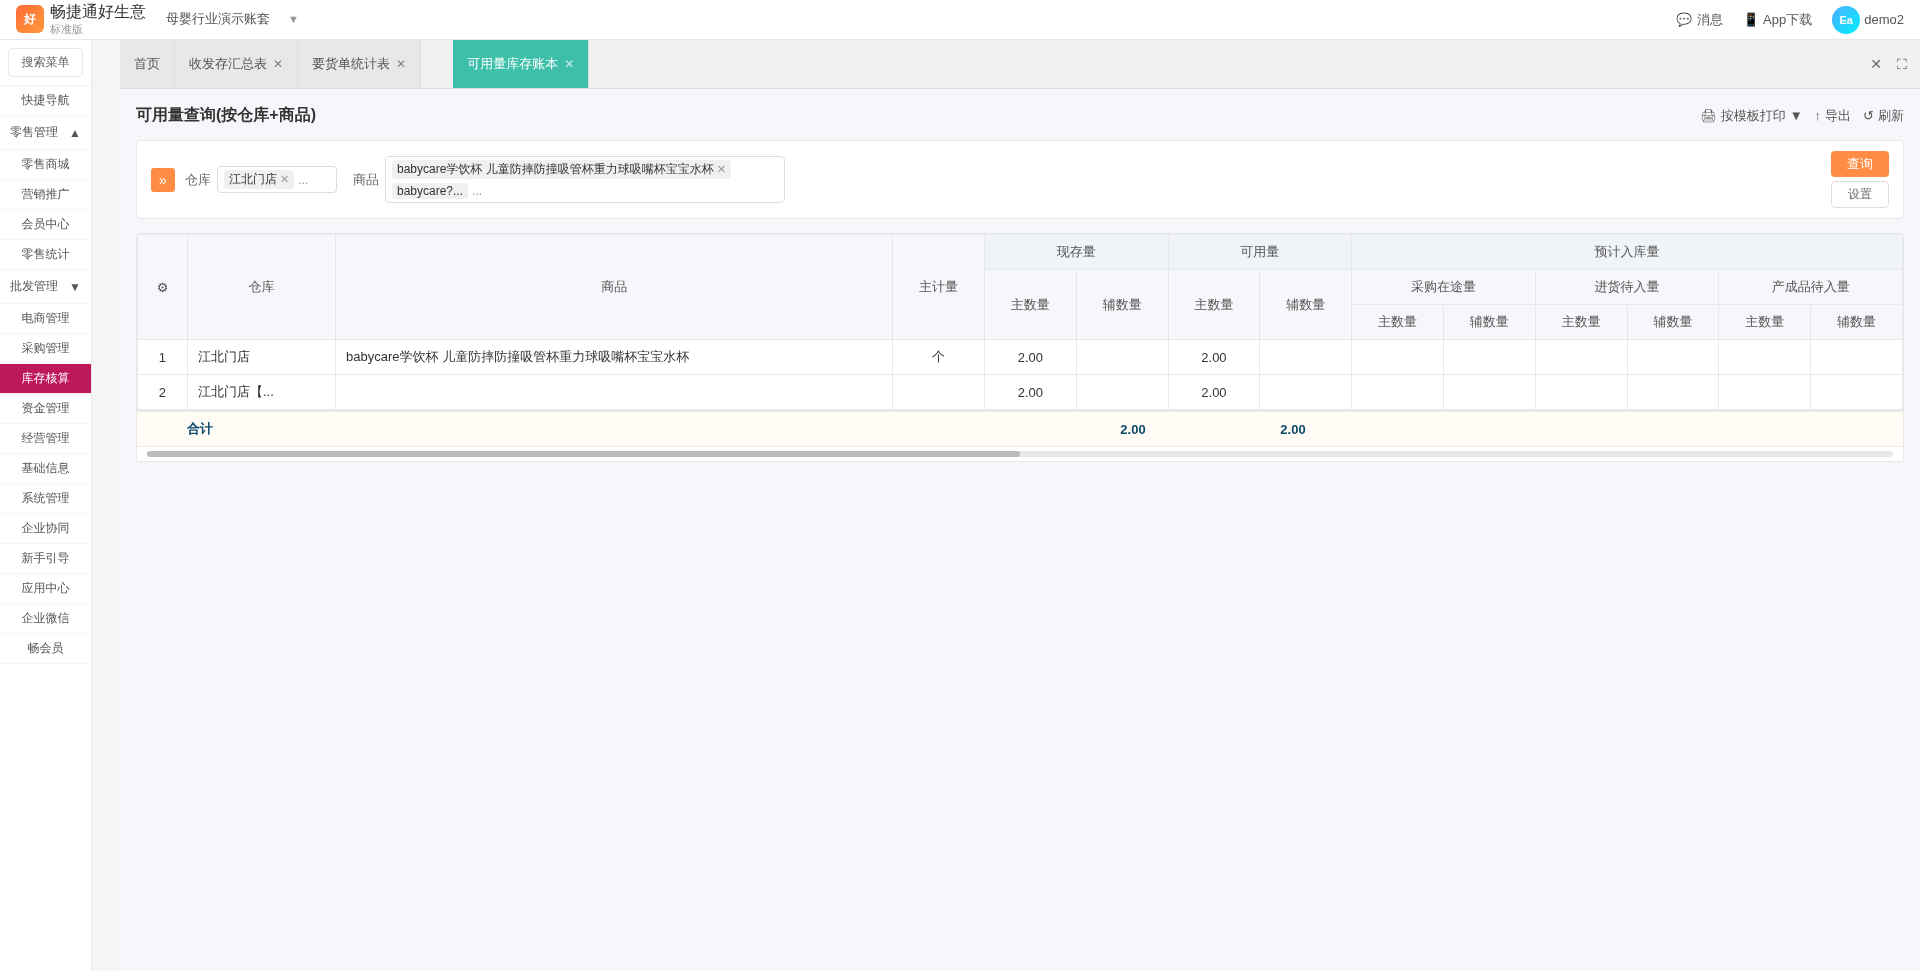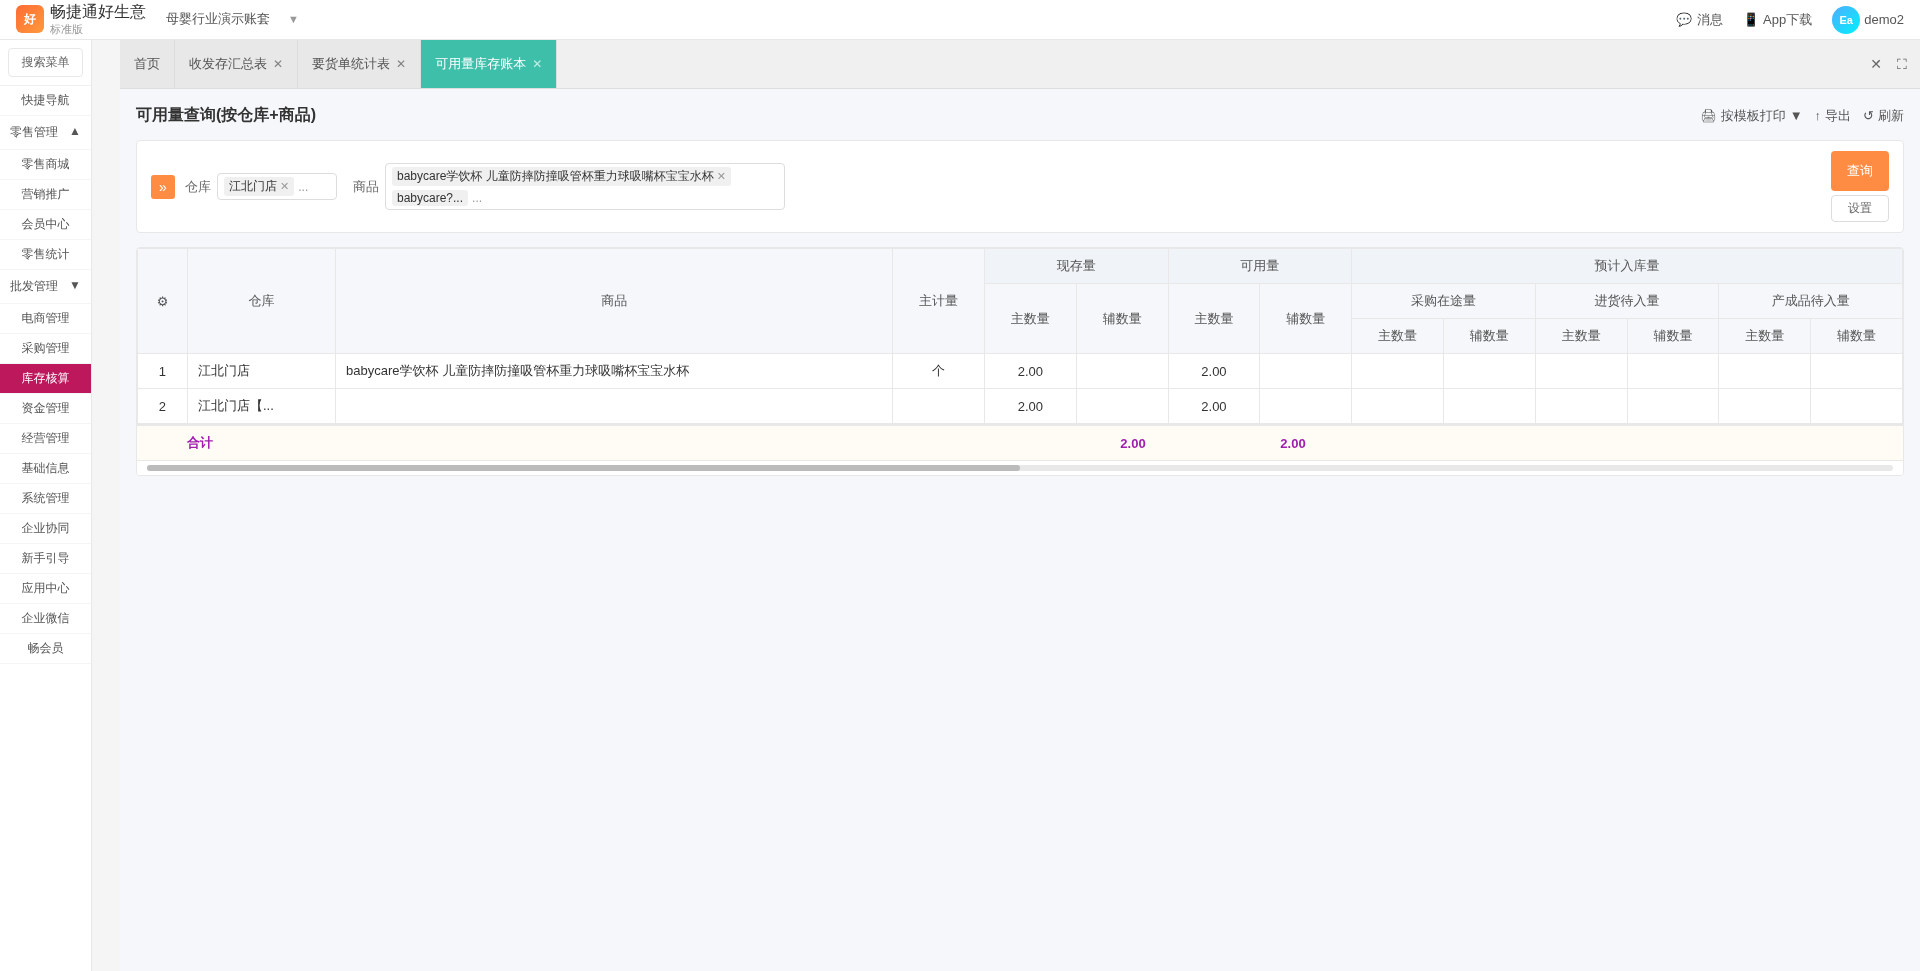--- a/index.html
+++ b/index.html
@@ -113,21 +113,21 @@
       text-align: center;
       font-size: 12px;
       color: #555;
     }
     .sidebar-nav-item.active {
       background: #be185d;
       color: #fff;
     }
     .sidebar-nav-item.has-arrow {
       display: flex;
-      align-items: flex-start;
+      align-items: center;
       justify-content: space-between;
       padding: 8px 10px;
     }
 
     
     .content-area {
       flex: 1;
       display: flex;
       flex-direction: column;
       overflow: hidden;
@@ -150,20 +150,21 @@
       color: #555;
       cursor: pointer;
       border-right: 1px solid #ddd;
       gap: 6px;
       background: #e8e8e8;
       white-space: nowrap;
     }
     .tab-item.active {
       background: #3ebfaa;
       color: #fff;
+      margin-left: 32px;
     }
     .tab-close {
       font-size: 12px;
       opacity: 0.7;
       cursor: pointer;
     }
     .tab-home {
       padding: 0 14px;
       display: flex;
       align-items: center;
@@ -296,21 +297,21 @@
       color: #999;
       font-size: 12px;
       cursor: pointer;
     }
     .filter-actions {
       display: flex;
       flex-direction: column;
       gap: 4px;
     }
     .btn-query {
-      padding: 11px 16px;
+      padding: 4px 16px;
       background: #ff8c42;
       color: white;
       border: none;
       border-radius: 4px;
       font-size: 13px;
       cursor: pointer;
     }
     .btn-settings {
       padding: 4px 12px;
       background: #fff;
@@ -357,21 +358,21 @@
     }
 
     
     .table-footer {
       background: #fffbf5;
       border-top: 2px solid #e8e8e8;
       display: flex;
       align-items: center;
       padding: 8px 10px;
       font-size: 13px;
-      color: #a21caf;
+      color: #0c4a6e;
       font-weight: bold;
     }
 
     
     .table-scroll-bar {
       padding: 4px 10px;
       background: #fff;
       border-top: 1px solid #e8e8e8;
     }
     .scroll-bar-inner {

